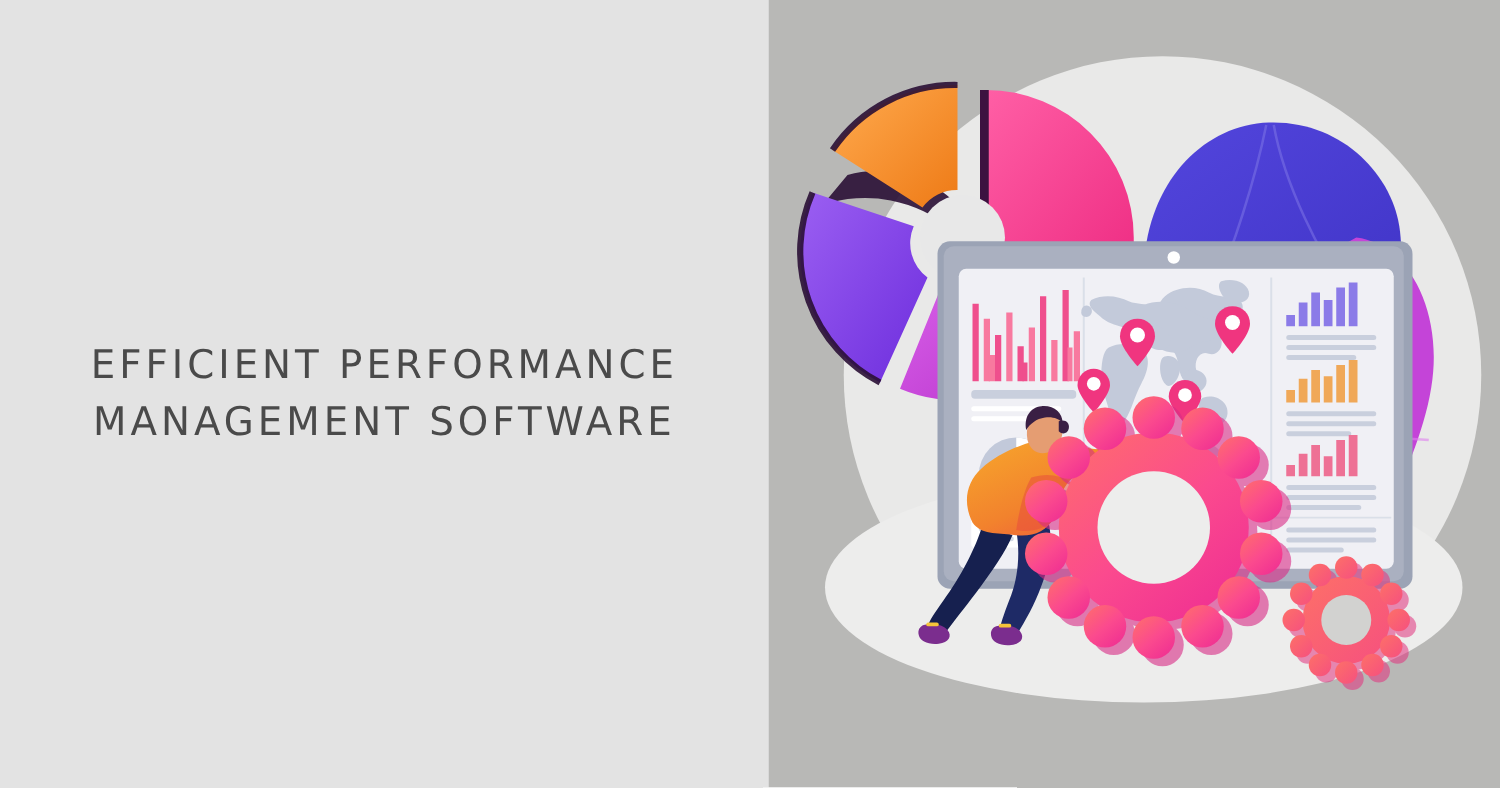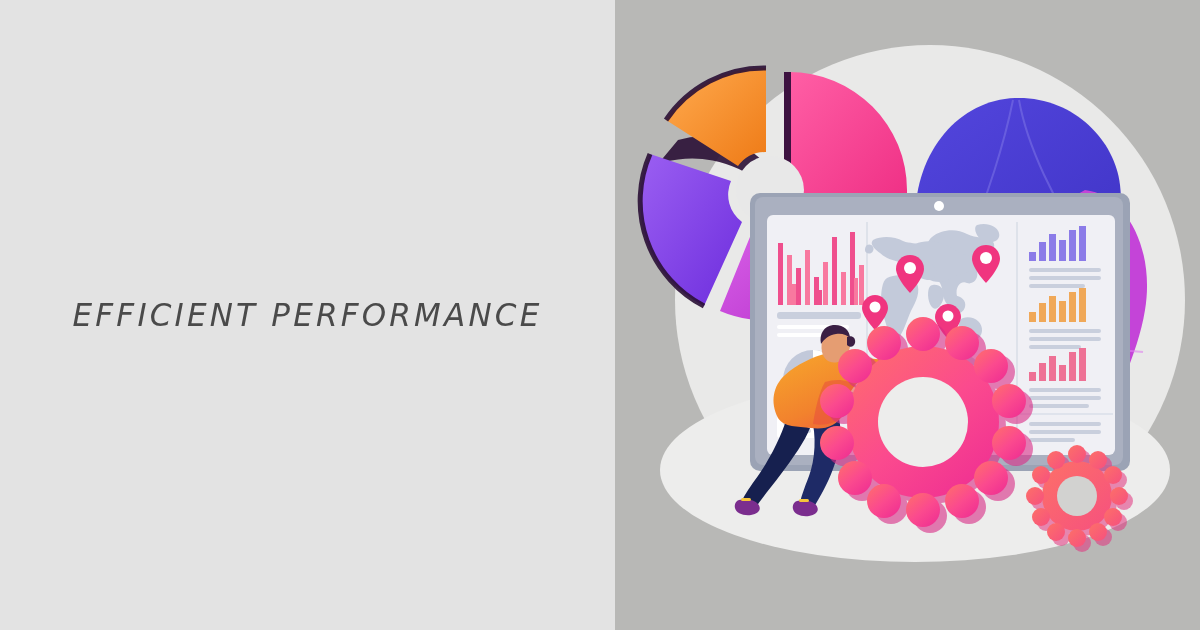--- a/index.html
+++ b/index.html
@@ -7,21 +7,21 @@
 
   #stage{
     position:relative;width:1200px;height:630px;overflow:hidden;
     background:#e2e2e2;
   }
 
   
   .left-panel{
     position:absolute;left:0;top:0;width:615px;height:630px;
     background:#e3e3e3;
-    display:flex;align-items:center;justify-content:center;font-style:italic;
+    display:flex;align-items:center;justify-content:center;
   }
   .headline{
     width:470px;text-align:center;color:#4a4a4a;
     font-size:31px;line-height:1.42;letter-spacing:3.2px;
     font-weight:400;text-transform:uppercase;
     font-family:"DejaVu Sans","Liberation Sans",sans-serif;
     transform:scaleY(1.02);
   }
   .headline .l2{display:block;}
 
@@ -34,20 +34,21 @@
   .art svg{position:absolute;left:0;top:0;}
 </style>
 </head>
 <body>
 
 <div id="stage">
 
   <div class="left-panel">
     <div class="headline">
       <span>Efficient Performance</span>
+      <span class="l2">Management Software</span>
     </div>
   </div>
 
   <div class="right-panel">
     <div class="art">
       <svg width="585" height="630" viewBox="0 0 585 630" xmlns="http://www.w3.org/2000/svg">
         <defs>
           <linearGradient id="gPink" x1="0" y1="0" x2="1" y2="1">
             <stop offset="0" stop-color="#ff5fa5"></stop>
               <stop offset="1" stop-color="#ef2f85"></stop>

